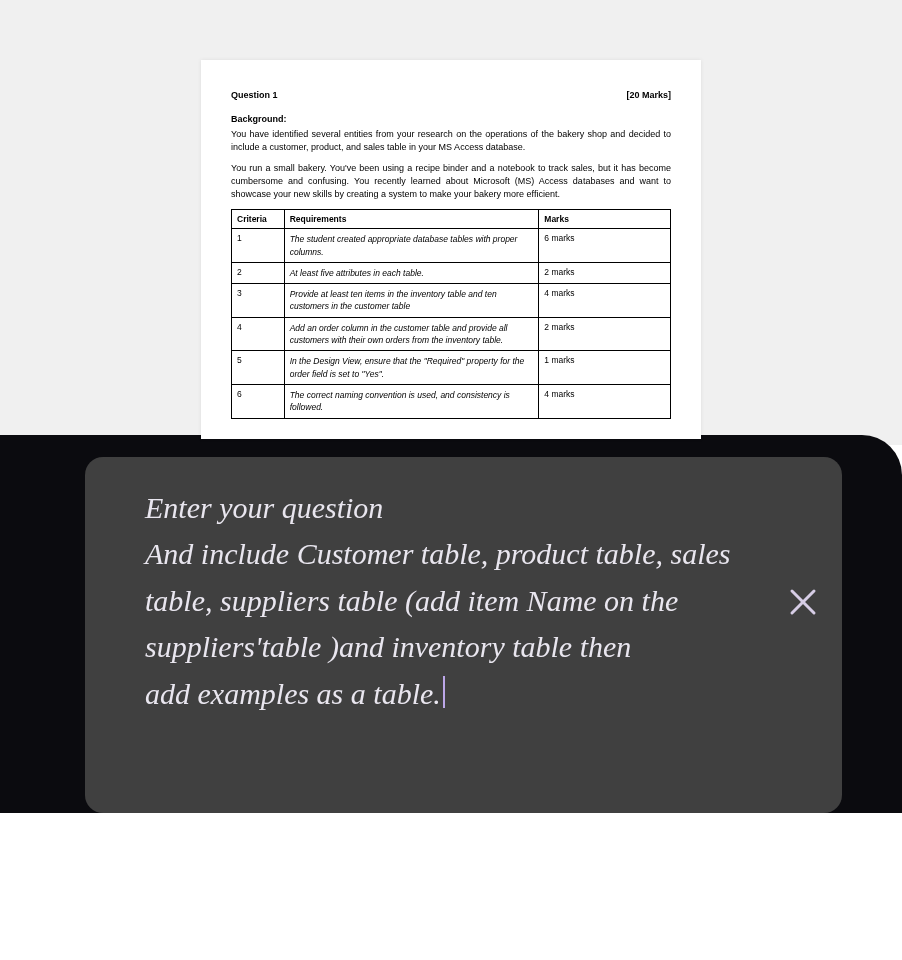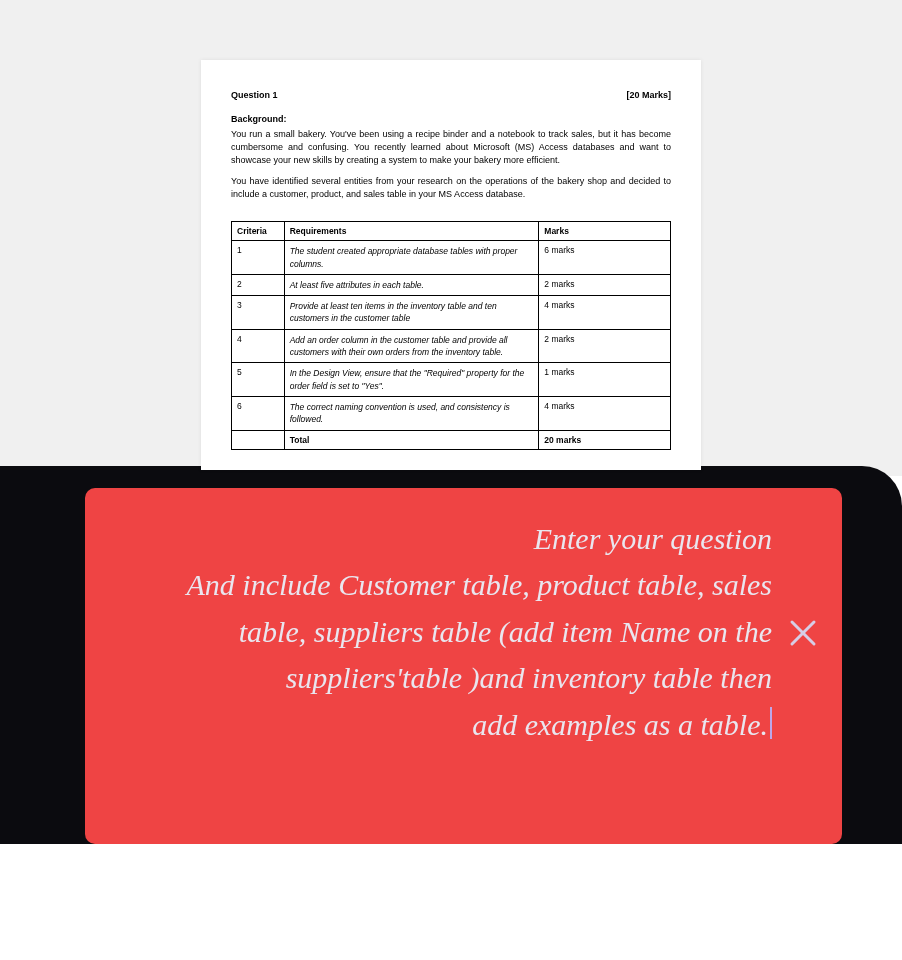--- a/index.html
+++ b/index.html
@@ -36,21 +36,21 @@
     margin-bottom: 4px;
   }
   .body-text {
     line-height: 1.45;
     text-align: justify;
     margin-bottom: 8px;
   }
   .rubric-table {
     border-collapse: collapse;
     width: 100%;
-    margin-top: 20px;
+    margin-top: 8px;
   }
   .rubric-table th, .rubric-table td {
     border: 1px solid #000;
     padding: 4px 5px;
     vertical-align: top;
     font-size: 8.5px;
     text-align: left;
   }
   .rubric-table th {
     font-weight: bold;
@@ -68,27 +68,26 @@
 
   
   .overlay-outer {
     background: #0b0b0f;
     border-top-right-radius: 40px;
     margin-top: -10px;
     padding-top: 22px;
     padding-bottom: 0;
   }
   .overlay-card {
-    background: #ef4444;
+    background: #404040;
     margin: 0 60px 0 85px;
-    border-radius: 10px;
+    border-radius: 18px;
     position: relative;
     padding: 28px 70px 28px 60px;
     min-height: 300px;
-    text-align: right;
   }
   .overlay-text {
     color: #e9e6ef;
     font-family: "Palatino Linotype", "Book Antiqua", Georgia, serif;
     font-style: italic;
     font-size: 30px;
     line-height: 1.55;
     white-space: pre-line;
   }
   .cursor {
@@ -115,22 +114,22 @@
 
 <div class="doc-wrapper">
   <div class="page">
 
     <div class="q-header">
       <span>Question 1</span>
       <span>[20 Marks]</span>
     </div>
 
     <div class="section-label">Background:</div>
+    <div class="body-text">You have identified several entities from your research on the operations of the bakery shop and decided to include a customer, product, and sales table in your MS Access database.</div>
     <div class="body-text">You run a small bakery. You've been using a recipe binder and a notebook to track sales, but it has become cumbersome and confusing. You recently learned about Microsoft (MS) Access databases and want to showcase your new skills by creating a system to make your bakery more efficient.</div>
-    <div class="body-text">You have identified several entities from your research on the operations of the bakery shop and decided to include a customer, product, and sales table in your MS Access database.</div>
 
 
 
     <table class="rubric-table">
       <thead>
         <tr>
           <th class="col-criteria">Criteria</th>
           <th class="col-req">Requirements</th>
           <th class="col-marks">Marks</th>
         </tr>
@@ -159,25 +158,20 @@
         <tr>
           <td>5</td>
           <td class="req">In the Design View, ensure that the "Required" property for the order field is set to "Yes".</td>
           <td>1 marks</td>
         </tr>
         <tr>
           <td>6</td>
           <td class="req">The correct naming convention is used, and consistency is followed.</td>
           <td>4 marks</td>
         </tr>
-        <tr class="total">
-          <td></td>
-          <td>Total</td>
-          <td>20 marks</td>
-        </tr>
       </tbody>
     </table>
 
   </div>
 </div>
 
 <div class="overlay-outer">
   <div class="overlay-card">
     <div class="overlay-text"><span>Enter your question
 And include Customer table, product table, sales table, suppliers table (add item Name on the suppliers'table )and inventory table then

